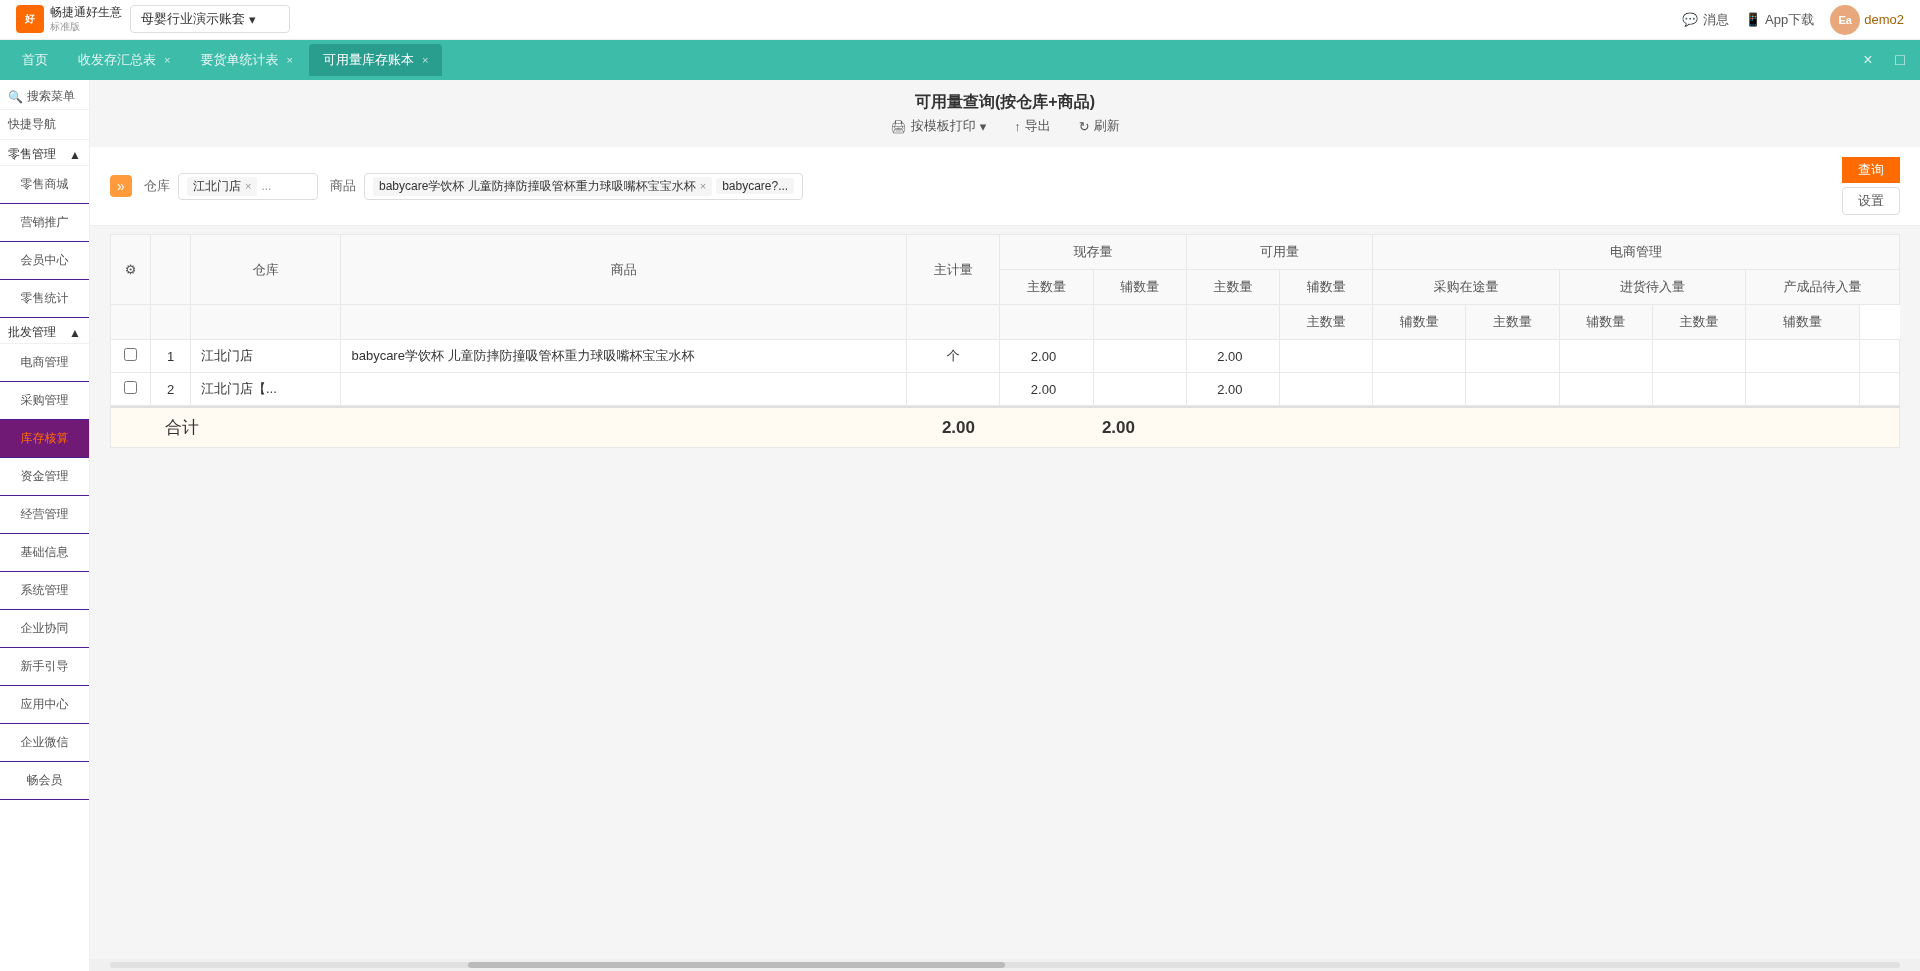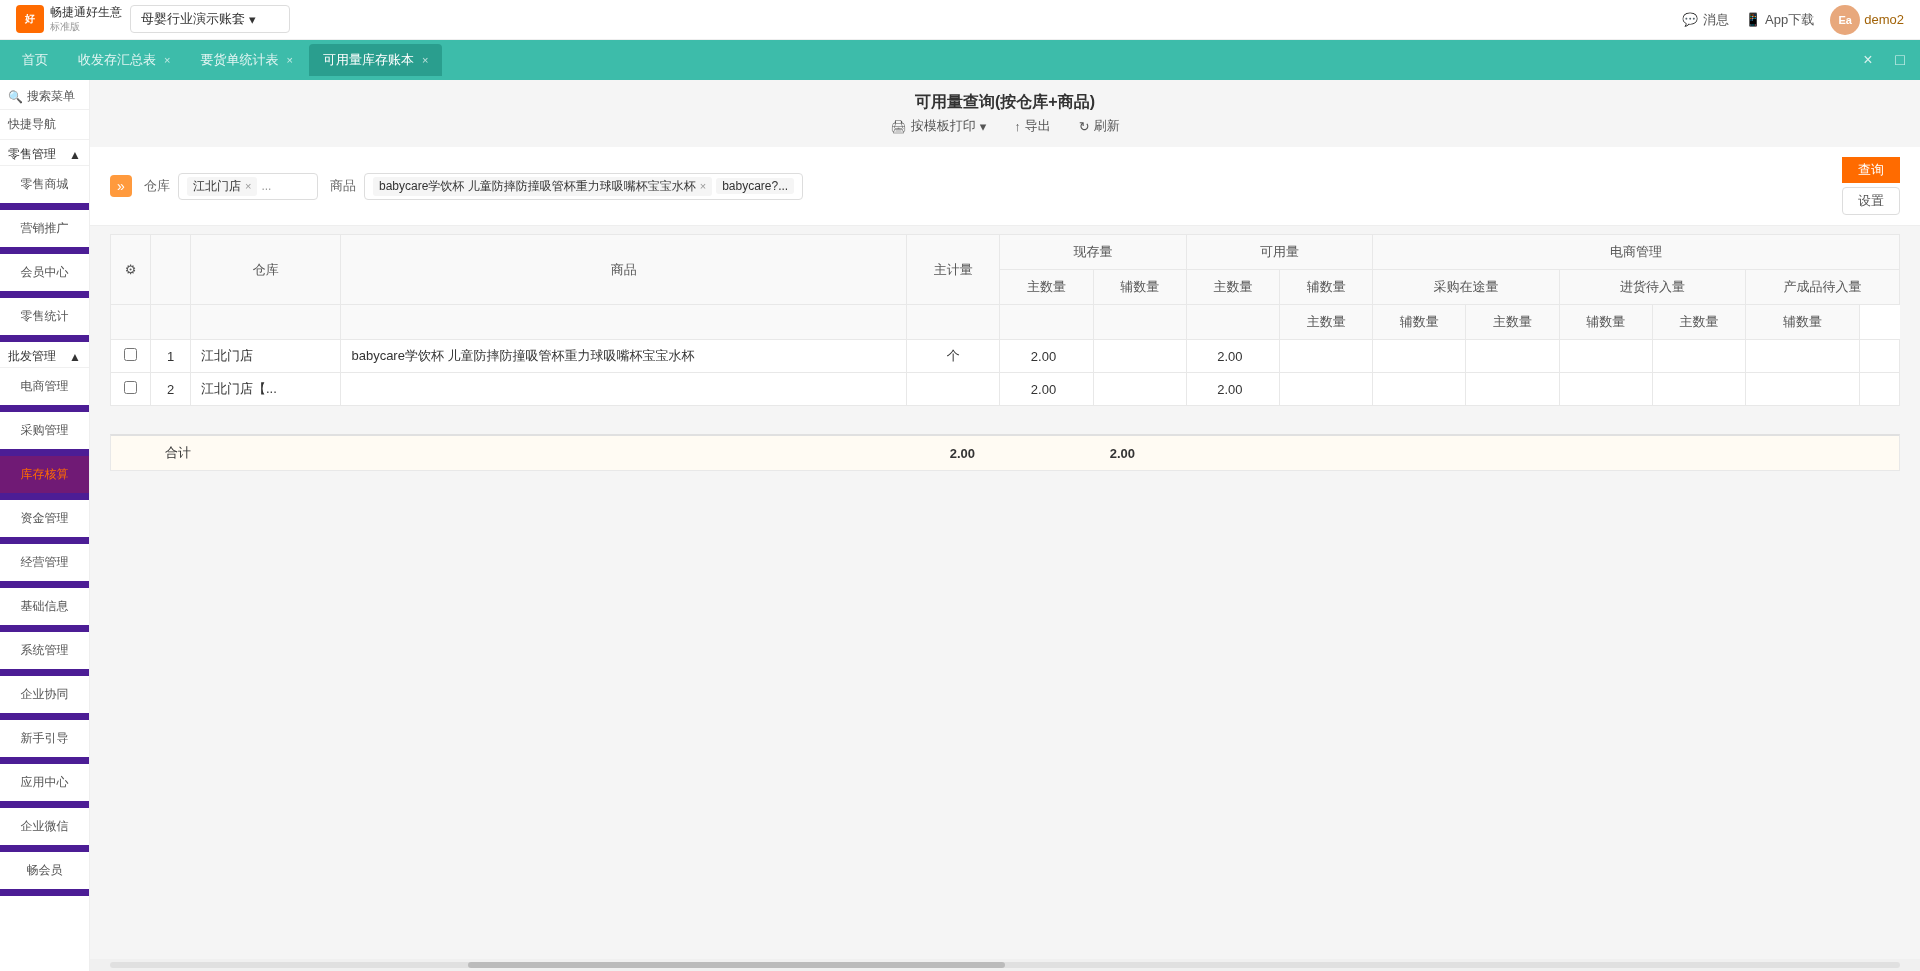--- a/index.html
+++ b/index.html
@@ -150,21 +150,21 @@
       flex-direction: column;
       flex-shrink: 0;
       overflow-y: auto;
     }
     .sidebar-item {
       padding: 10px 6px;
       text-align: center;
       cursor: pointer;
       font-size: 12px;
       color: #555;
-      border-bottom: 7px solid #4c1d95;
+      border-bottom: 1px solid #4c1d95;
       display: flex;
       flex-direction: column;
       align-items: center;
       gap: 4px;
     }
     .sidebar-item.active { background: #701a75; color: #ff6b00; font-weight: 500; }
     .sidebar-section {
       padding: 6px 8px 2px;
       font-size: 12px;
       color: #333;
@@ -343,24 +343,23 @@
     .col-checkbox { width: 40px; }
     .col-no { width: 40px; }
 
     
     .table-footer {
       background: #fffbf5;
       border-top: 2px solid #e8e8e8;
       display: flex;
       align-items: center;
       padding: 8px 10px;
-      font-size: 13px;
+      font-size: 17px;
       color: #333;
       font-weight: 500;
-      margin-top: 28px;
     }
 
     
     .scroll-bar-area {
       height: 12px;
       background: #f0f0f0;
       display: flex;
       align-items: center;
       padding: 0 20px;
     }

